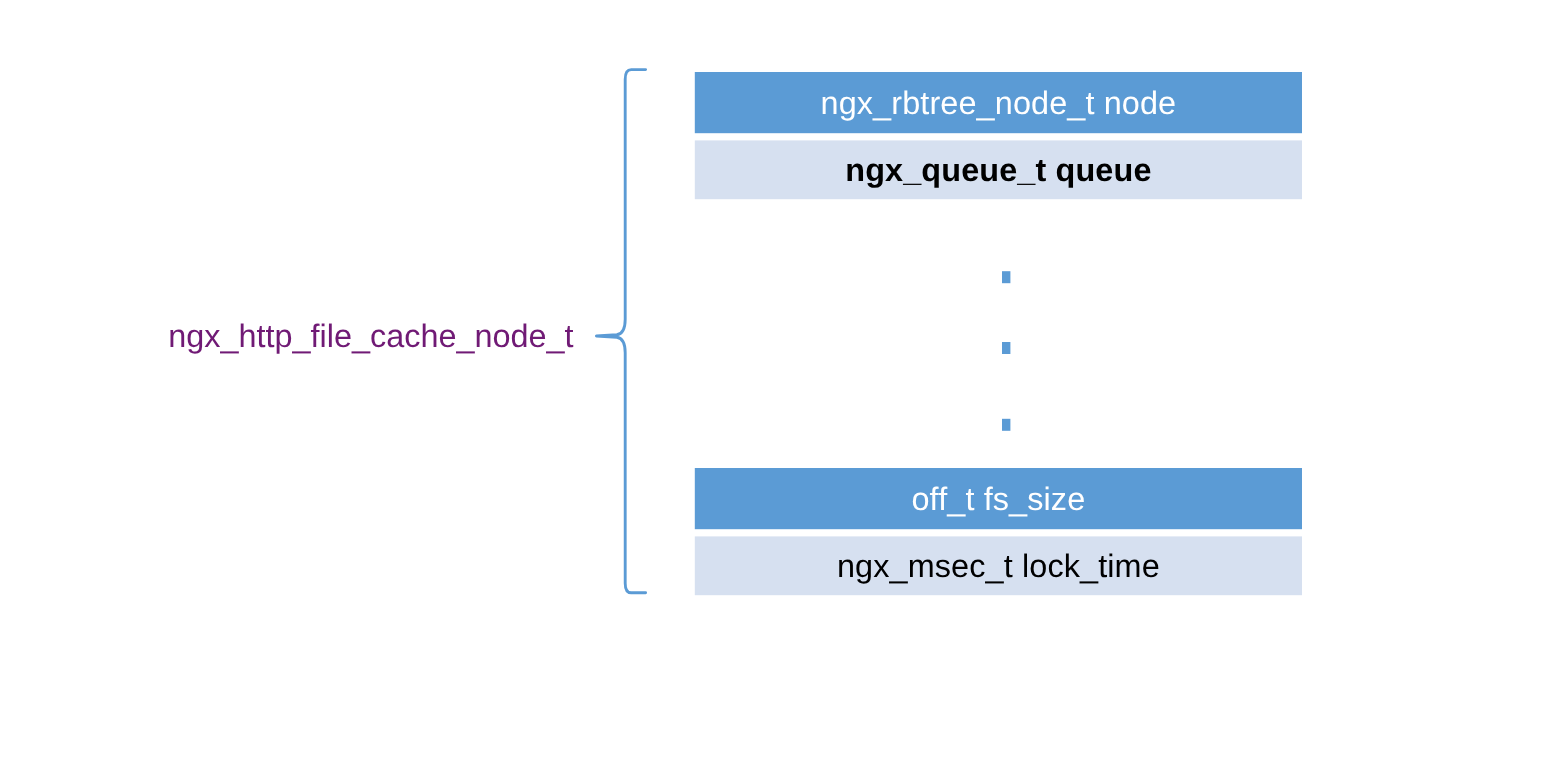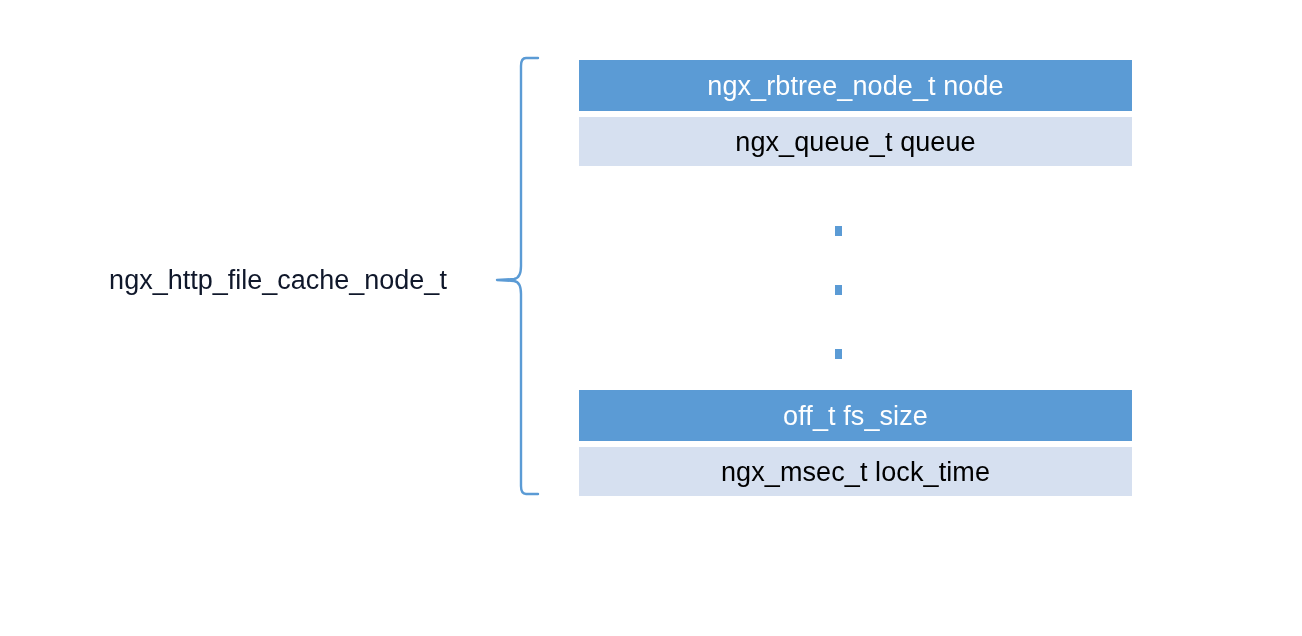--- a/index.html
+++ b/index.html
@@ -18,24 +18,24 @@
     background: #ffffff;
     overflow: hidden;
   }
 
   
   .struct-label {
     position: absolute;
     left: 78px;
     top: 263px;
     width: 400px;
-    text-align: center;
+    text-align: right;
     font-size: 27px;
     line-height: 34px;
-    color: #0f172a;
+    color: #701a75;
     white-space: nowrap;
   }
 
   
   .brace-wrap {
     position: absolute;
     left: 492px;
     top: 48px;
     width: 56px;
     height: 460px;
@@ -49,21 +49,21 @@
   .fields {
     position: absolute;
     left: 579px;
     top: 60px;
     width: 521px;
     height: 436px;
   }
   .field-row {
     position: absolute;
     left: 0;
-    width: 553px;
+    width: 506px;
     display: flex;
     align-items: center;
     justify-content: center;
     box-sizing: border-box;
   }
   .field-row .field-text {
     font-size: 27px;
     line-height: 30px;
     white-space: nowrap;
     letter-spacing: 0.1px;
@@ -107,21 +107,21 @@
       <path d="M 46 10 L 34 10 Q 29 10 29 18 L 29 218 Q 29 230 22 231 L 5 232 L 22 233 Q 29 234 29 246 L 29 438 Q 29 446 34 446 L 46 446" fill="none" stroke="#5b9bd5" stroke-width="2.4" stroke-linecap="round" stroke-linejoin="round"></path>
     </svg>
   </div>
 
   <div class="fields">
 
     <div class="field-row row-accent" style="top:0px;height:51px;">
       <span class="field-text">ngx_rbtree_node_t node</span>
     </div>
 
-    <div class="field-row row-tint" style="top:57px;height:49px;">
+    <div class="field-row row-tint" style="top:57px;height:49px;font-weight:bold;">
       <span class="field-text">ngx_queue_t queue</span>
     </div>
 
     <div class="ellipsis">
       <span class="dot" style="top:166px;"></span>
       <span class="dot" style="top:225px;"></span>
       <span class="dot" style="top:289px;"></span>
     </div>
 
     <div class="field-row row-tint" style="top:387px;height:49px;">

